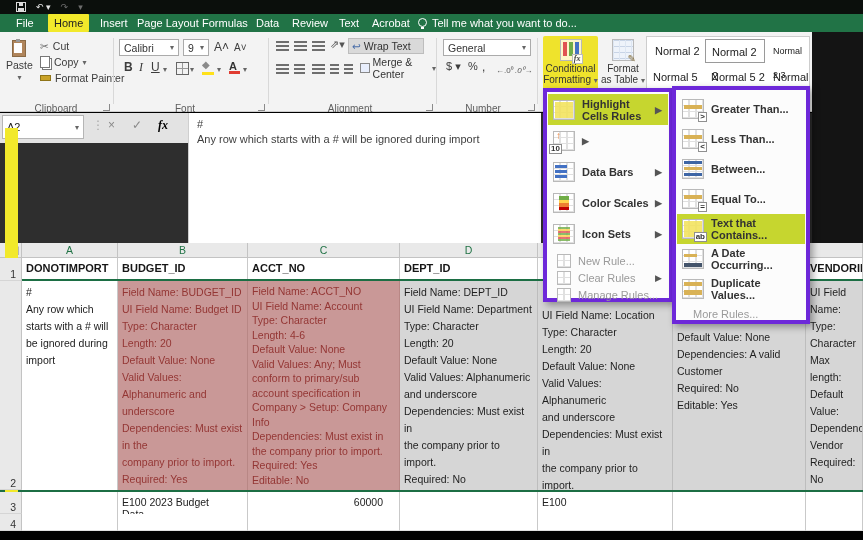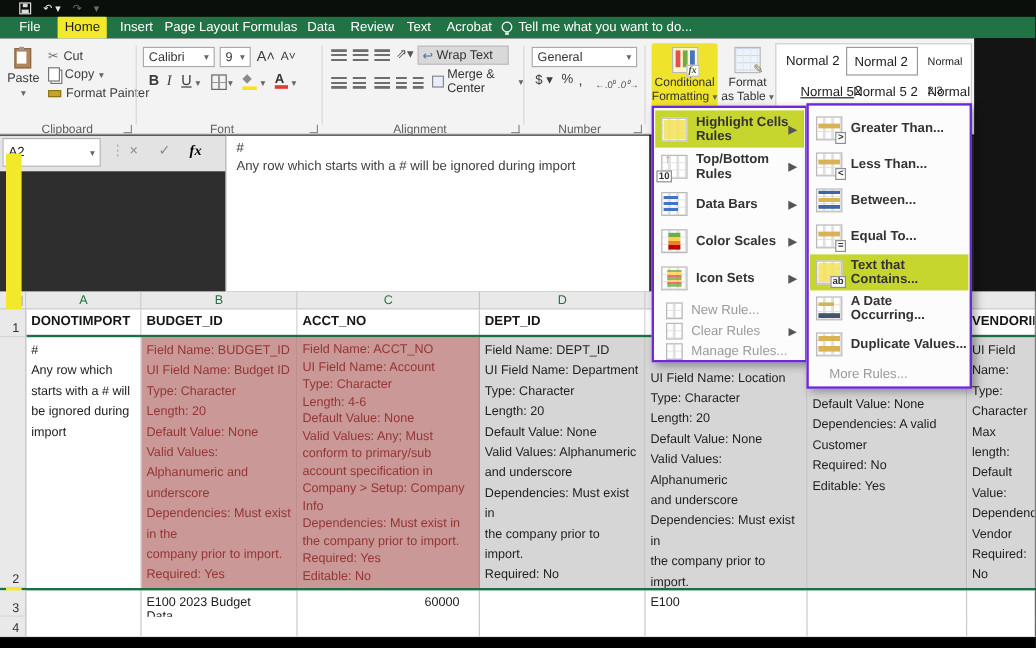--- a/index.html
+++ b/index.html
@@ -65,21 +65,21 @@
   .rowhdr{position:absolute;left:0;width:22px;background:#e9e9e9;border-right:1px solid #c3c3c3;border-bottom:1px solid #d5d5d5;box-sizing:border-box;font-size:10.5px;color:#333;text-align:right;padding-right:5px;display:flex;align-items:flex-end;justify-content:flex-end;z-index:6;}
   .cell{position:absolute;box-sizing:border-box;border-right:1px solid #c9c9c9;overflow:hidden;}
   .hcell{font-weight:bold;font-size:11px;color:#161616;background:#fff;padding:4px 0 0 4px;}
   .tcell{font-size:10.5px;line-height:17px;padding:3px 4px;white-space:pre-line;}
   .pink{background:#c99897;color:#943634;border-right:1px solid #b88785;}
   .gray{background:#d6d6d6;color:#1f1f1f;border-right:1px solid #bdbdbd;}
   .greenline{position:absolute;left:0;width:863px;height:2px;background:#1c6e44;z-index:4;}
   .ystrip{left:5px;top:128px;width:13px;height:369px;background:#f2e92b;z-index:5;}
   .datacell{font-size:10.5px;color:#222;padding:4px 16px 0 4px;}
   
-  .menu{position:absolute;background:#fcfcfc;border:2px solid #6d28d9;box-shadow:3px 3px 7px rgba(0,0,0,.35);z-index:20;box-sizing:border-box;}
+  .menu{position:absolute;background:#fcfcfc;border:4px solid #6d28d9;box-shadow:3px 3px 7px rgba(0,0,0,.35);z-index:20;box-sizing:border-box;}
   .mi{position:absolute;left:1px;right:1px;display:flex;align-items:center;padding-left:5px;font-size:11px;font-weight:bold;color:#333;}
   .mi .lbl{flex:1;}
   .mi .arr{padding-right:6px;color:#555;font-size:9px;}
   .mi.hl{background:#c6d62f;}
   .mi.dim{font-weight:normal;color:#9a9a9a;}
   .gi{flex:none;width:20px;height:18px;margin-right:7px;border:1px solid #b9b9b9;position:relative;background:
       linear-gradient(to right,rgba(0,0,0,0) 0 5px,#e0e0e0 5px 6px) ,
       linear-gradient(to bottom,rgba(0,0,0,0) 0 5px,#e0e0e0 5px 6px),#fff;
       background-size:7px 100%,100% 6px;}
   .gi.sm{width:12px;height:12px;margin-right:7px;margin-left:4px;}
@@ -224,21 +224,21 @@
       <div style="line-height:11px;"><span>Conditional Formatting</span> <span class="caret">▾</span></div>
     </div>
     <div class="fatbtn">
       <span class="fatic"></span>
       <div style="line-height:11px;"><span>Format as Table</span> <span class="caret">▾</span></div>
     </div>
     <div class="gallery">
       <span class="gcell" style="left:2px;top:2px;width:54px;">Normal 2</span>
       <span class="gcell sel" style="left:58px;top:2px;width:60px;">Normal 2 2</span>
       <span class="gcell tiny" style="left:120px;top:2px;width:42px;">Normal 2 3</span>
-      <span class="gcell" style="left:14px;top:28px;width:54px;text-decoration:underline;">Normal 5</span>
+      <span class="gcell" style="left:0;top:28px;width:54px;">Normal 5</span>
       <span class="gcell" style="left:58px;top:28px;width:60px;">Normal 5 2</span>
       <span class="gcell" style="left:120px;top:28px;width:42px;">Normal 6</span>
     </div>
   </div>
 
   <div class="abs fmstrip">
     <div class="namebox">
       <span>A2</span>
       <span class="caret">▾</span>
     </div>
@@ -366,21 +366,20 @@
   <div class="menu" style="left:543px;top:88px;width:130px;height:214px;">
     <div class="mi hl" style="top:2px;height:31px;">
       <span class="gi fill-y"></span>
       <span class="lbl">Highlight Cells Rules</span>
       <span class="arr">▶</span>
     </div>
     <div class="mi" style="top:33px;height:31px;">
       <span class="gi i-tb">
           <span class="bdg">10</span>
         </span>
-      <span class="lbl">Top/Bottom Rules</span>
       <span class="arr">▶</span>
     </div>
     <div class="mi" style="top:64px;height:31px;">
       <span class="gi i-db"></span>
       <span class="lbl">Data Bars</span>
       <span class="arr">▶</span>
     </div>
     <div class="mi" style="top:95px;height:31px;">
       <span class="gi i-cs"></span>
       <span class="lbl">Color Scales</span>

